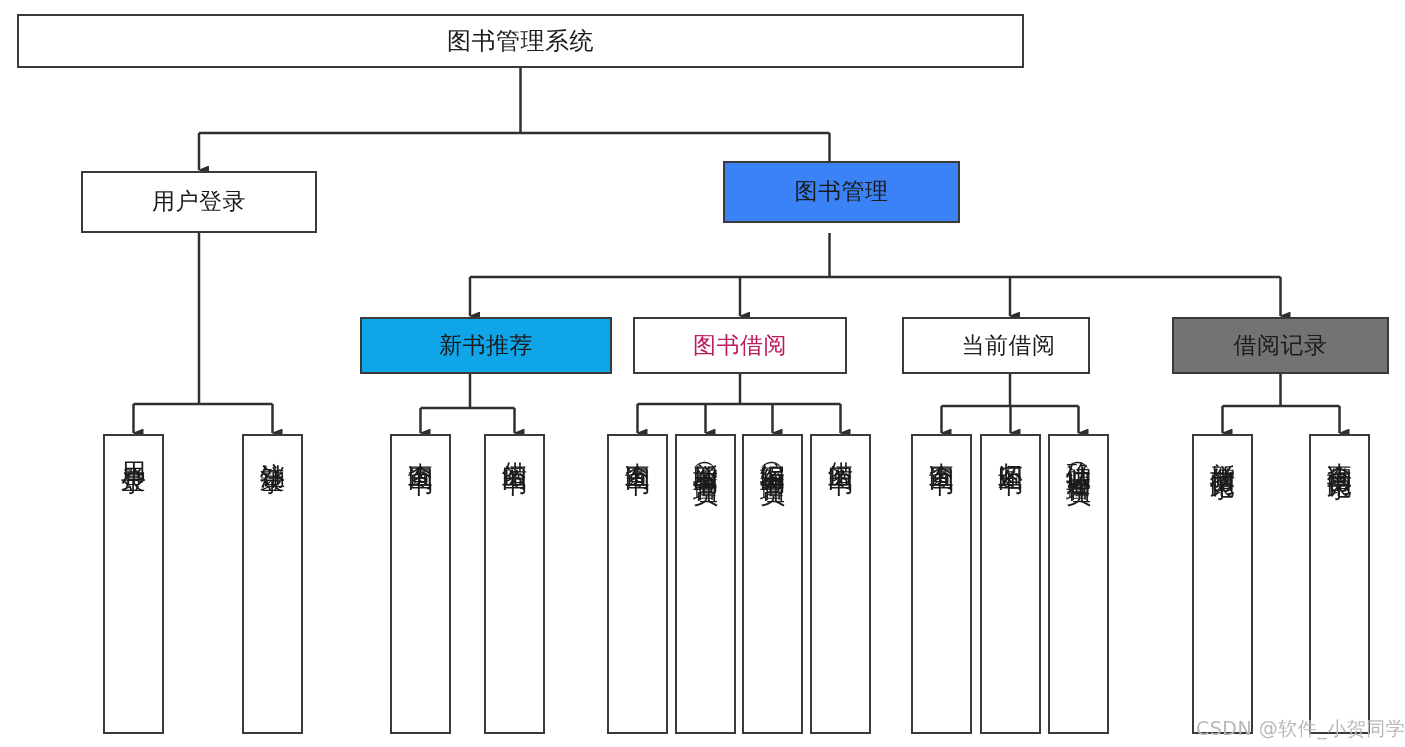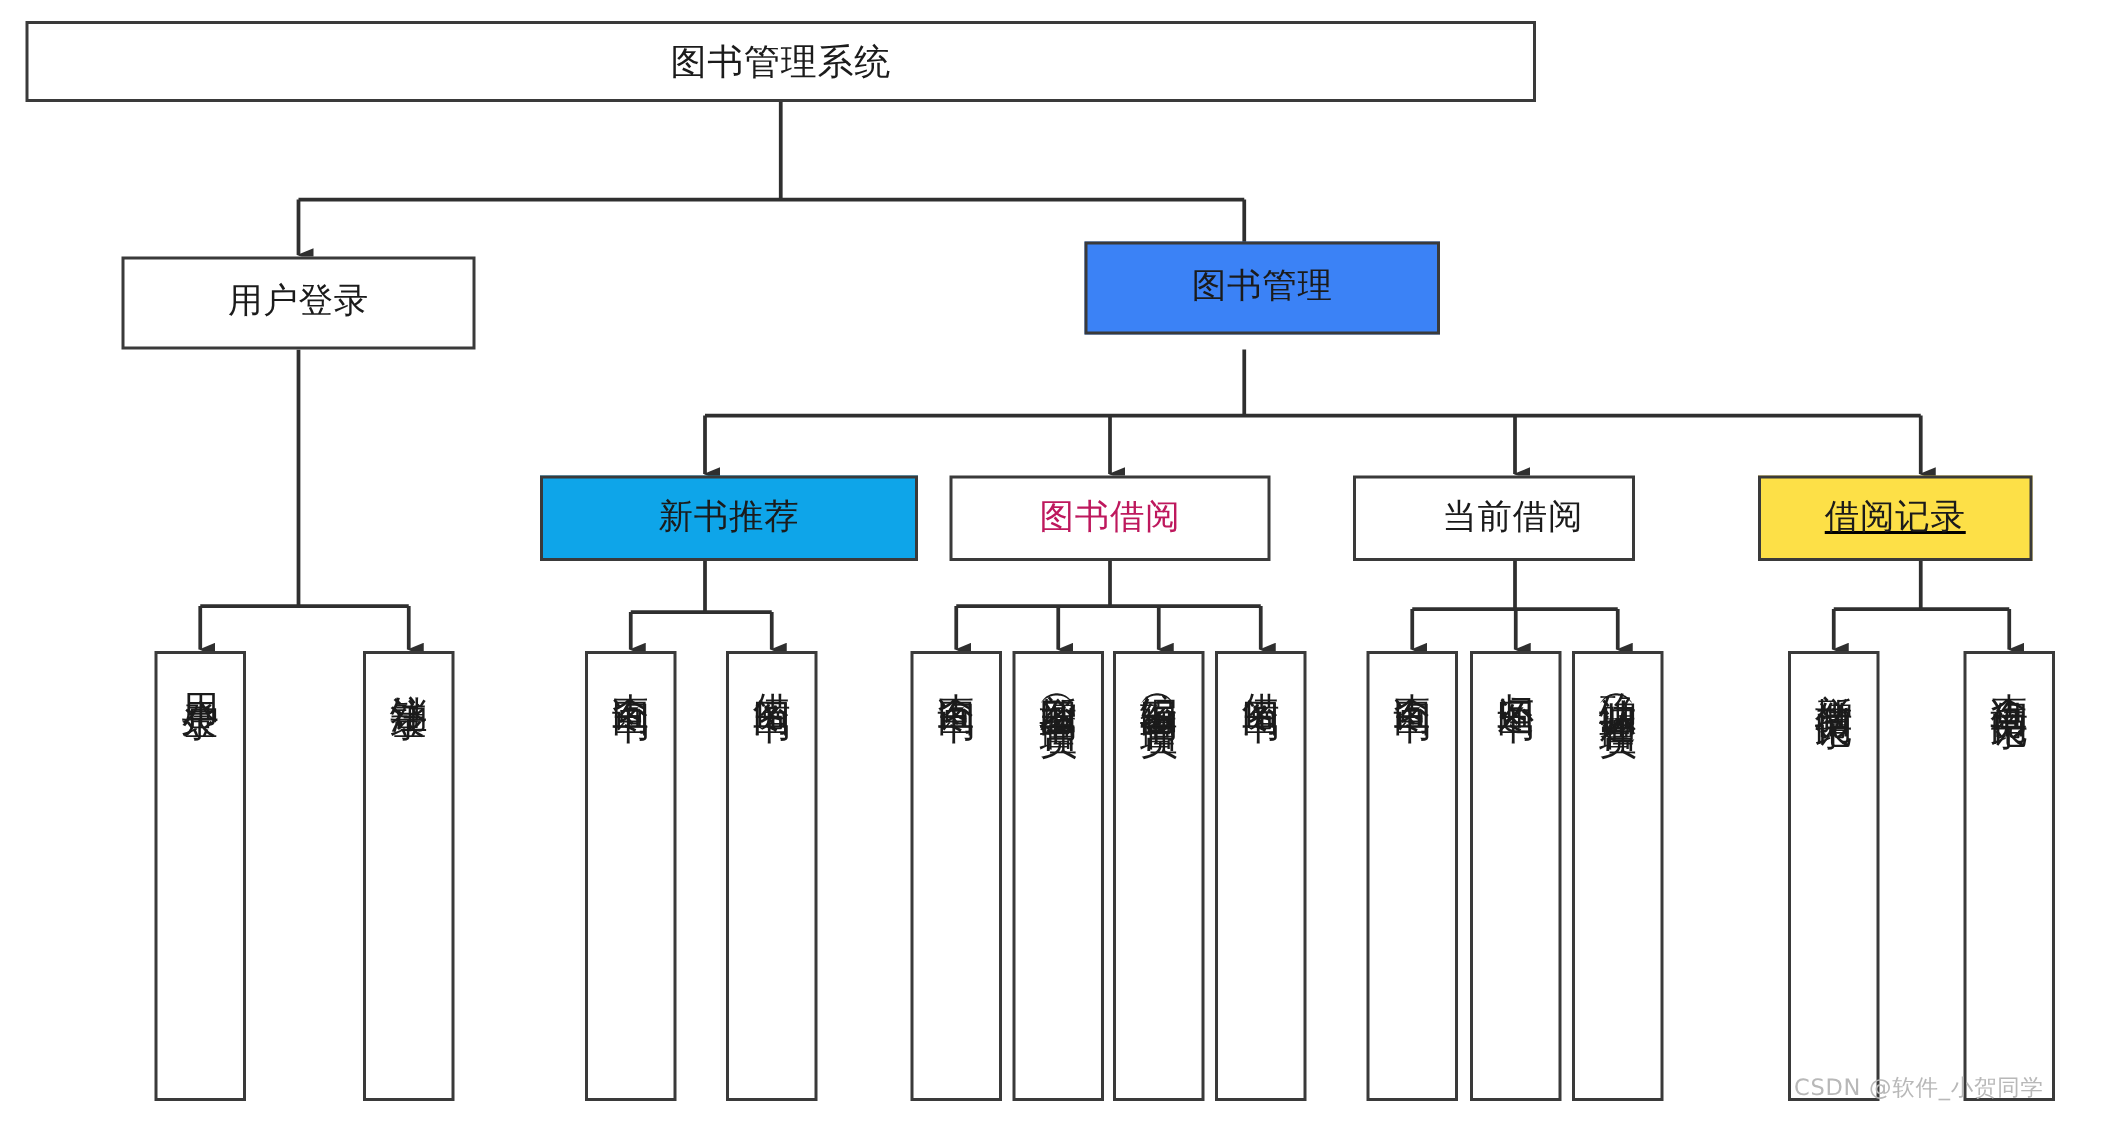--- a/index.html
+++ b/index.html
@@ -56,21 +56,21 @@
     font-size: 25px;
     letter-spacing: 3px;
     line-height: 1;
   }
   .node.root .node-label {
     font-size: 24px;
   }
   .watermark {
     position: absolute;
     color: #b8b8b8;
-    font-size: 15px;
+    font-size: 19px;
     letter-spacing: 0.5px;
     white-space: nowrap;
     user-select: none;
   }
 </style>
 </head>
 <body>
 
 <div id="diagram-root">
   <svg class="connectors" viewBox="0 0 1405 747" preserveAspectRatio="none">
@@ -127,21 +127,21 @@
       </div>
       <div class="node horizontal" style="left: 360px; top: 317px; width: 252px; height: 57px; border-color: rgb(58, 58, 58); background: #0ea5e9;">
         <span class="node-label" style="color: rgb(27, 27, 27);">新书推荐</span>
       </div>
       <div class="node horizontal" style="left: 633px; top: 317px; width: 214px; height: 57px; border-color: rgb(58, 58, 58); background: rgb(255, 255, 255);">
         <span class="node-label" style="color: #be185d;">图书借阅</span>
       </div>
       <div class="node horizontal" style="left: 902px; top: 317px; width: 188px; height: 57px; border-color: rgb(58, 58, 58); background: rgb(255, 255, 255); padding-left: 25px;">
         <span class="node-label" style="color: rgb(27, 27, 27);">当前借阅</span>
       </div>
-      <div class="node horizontal" style="left: 1172px; top: 317px; width: 183px; height: 57px; border-color: rgb(58, 58, 58); background: #fde047; text-decoration: underline;">
+      <div class="node horizontal" style="left: 1172px; top: 317px; width: 217px; height: 57px; border-color: rgb(58, 58, 58); background: #737373;">
         <span class="node-label" style="color: rgb(27, 27, 27);">借阅记录</span>
       </div>
       <div class="node vertical" style="left: 103px; top: 434px; width: 61px; height: 300px; border-color: rgb(58, 58, 58); background: rgb(255, 255, 255);">
         <span class="node-label" style="color: rgb(27, 27, 27);">用户登录</span>
       </div>
       <div class="node vertical" style="left: 242px; top: 434px; width: 61px; height: 300px; border-color: rgb(58, 58, 58); background: rgb(255, 255, 255);">
         <span class="node-label" style="color: rgb(27, 27, 27);">注销登录</span>
       </div>
       <div class="node vertical" style="left: 390px; top: 434px; width: 61px; height: 300px; border-color: rgb(58, 58, 58); background: rgb(255, 255, 255);">
         <span class="node-label" style="color: rgb(27, 27, 27);">查询图书</span>

